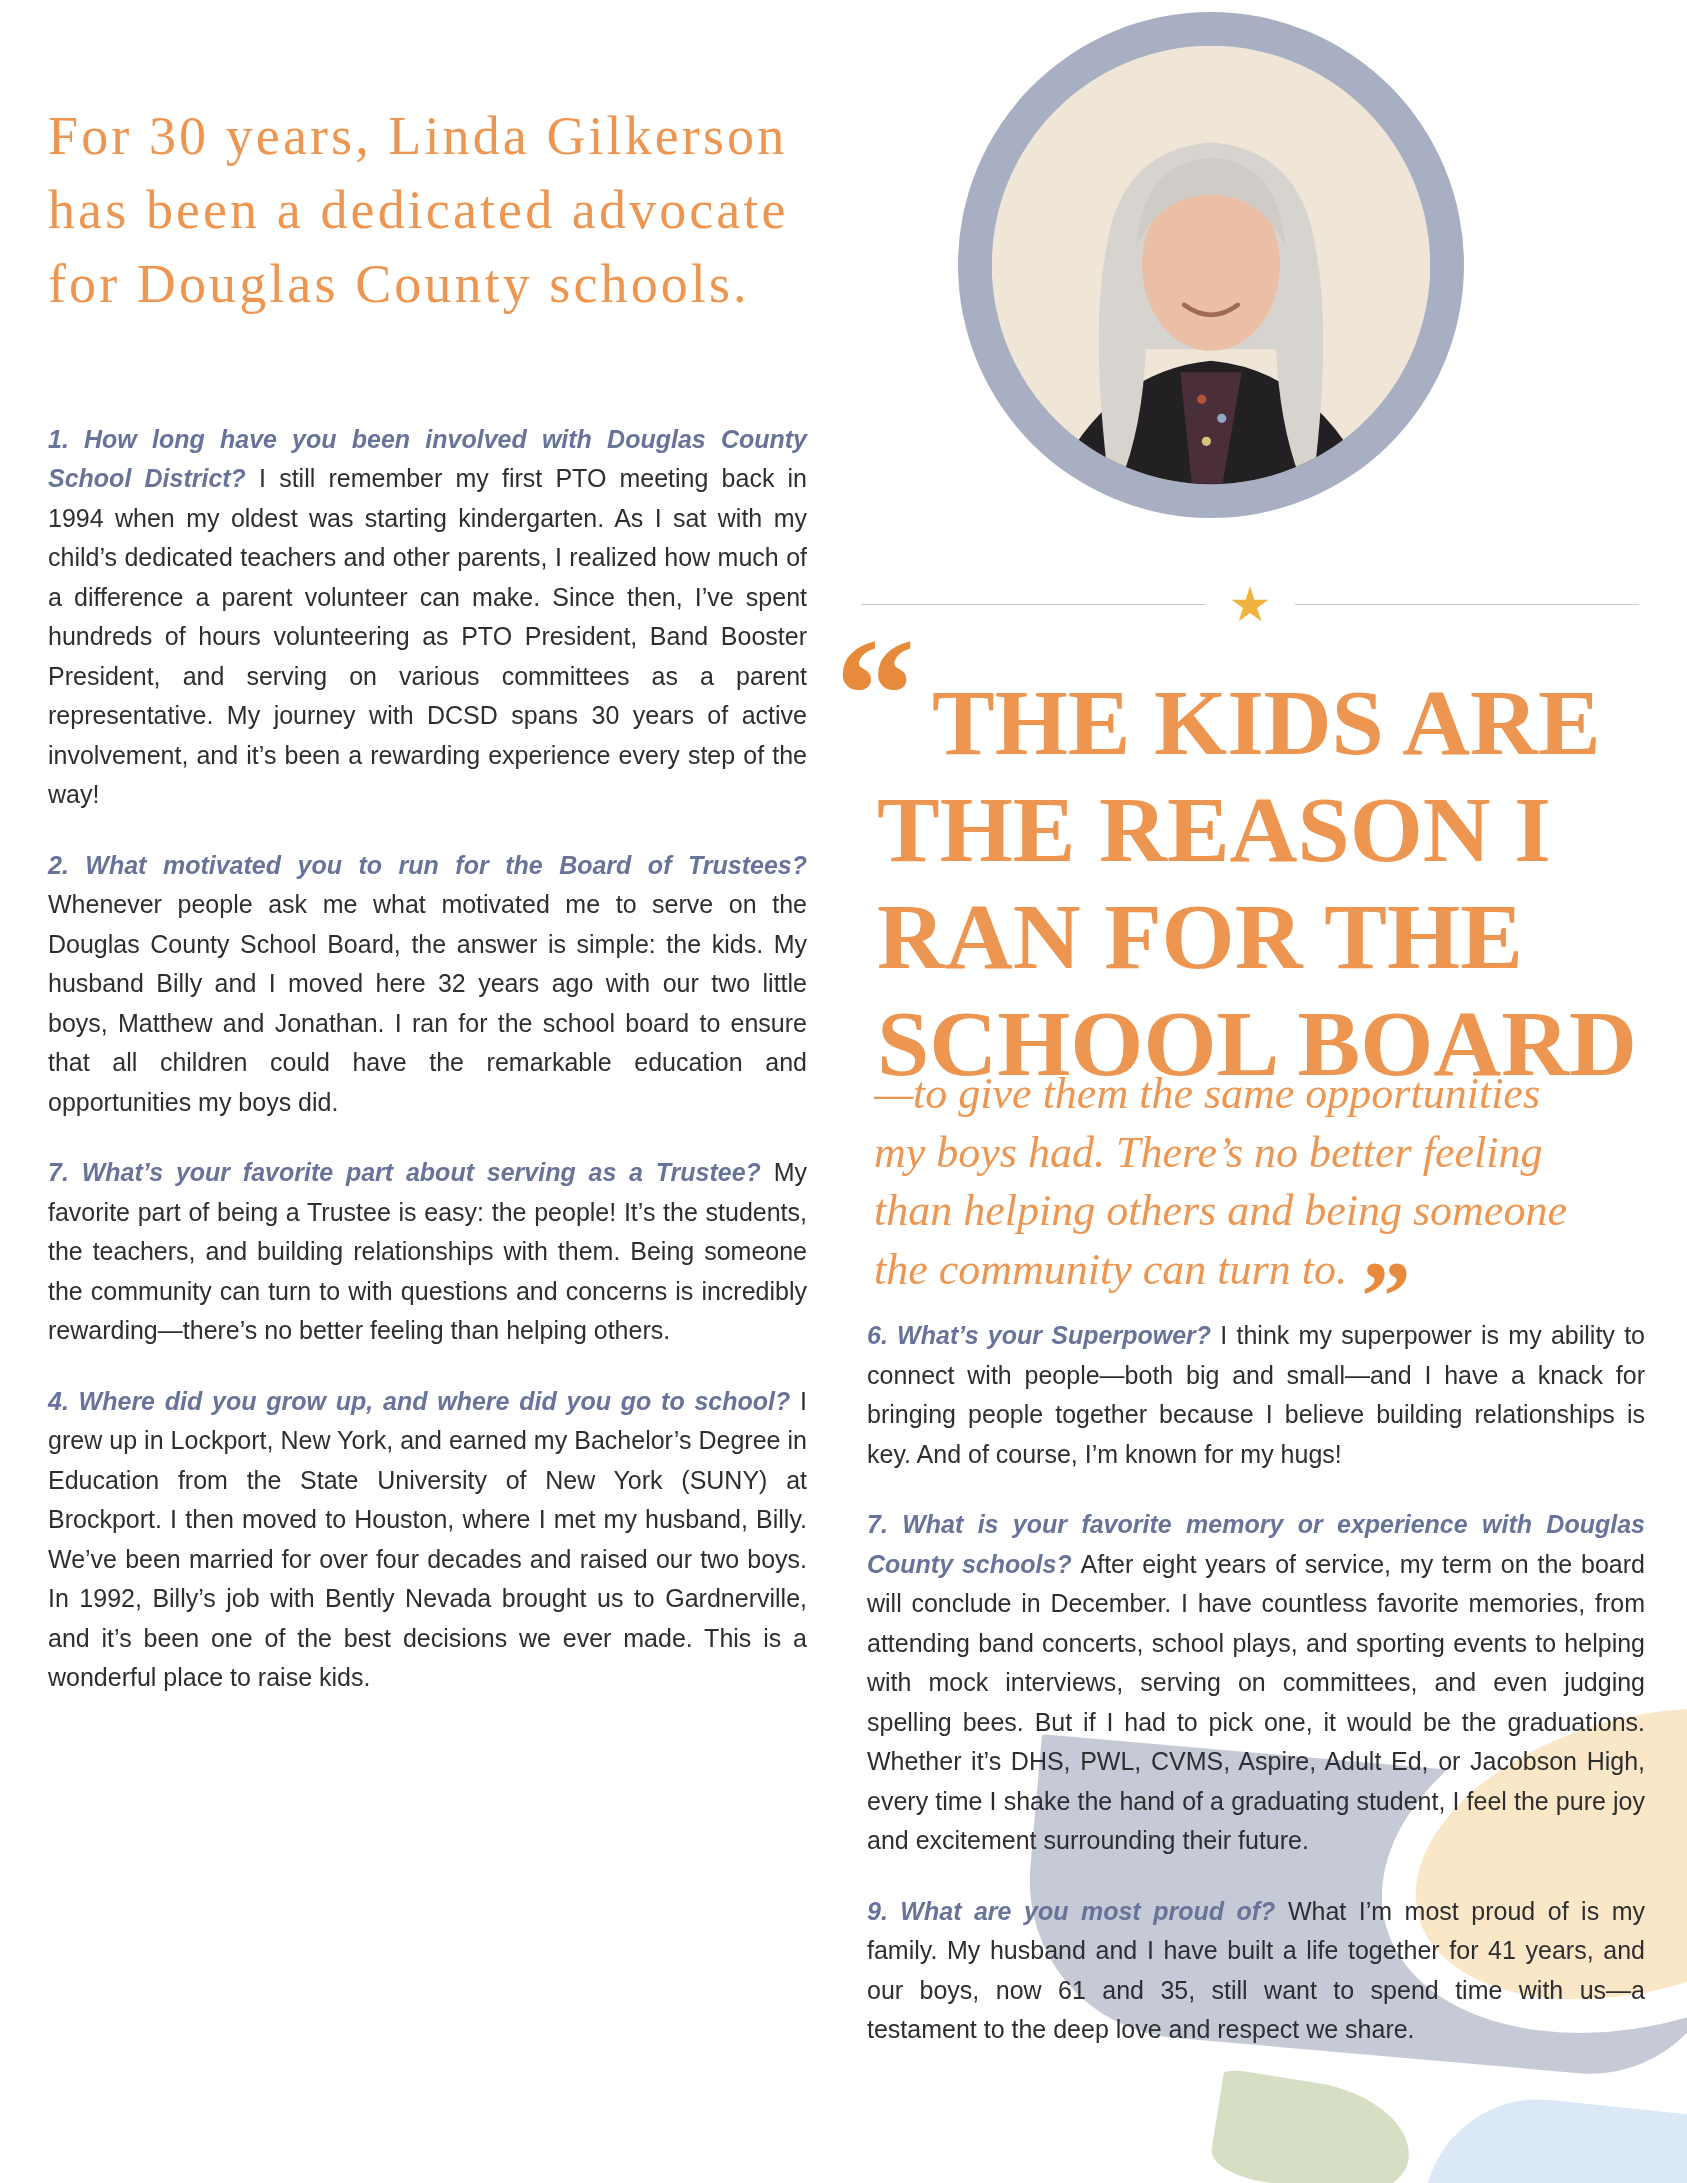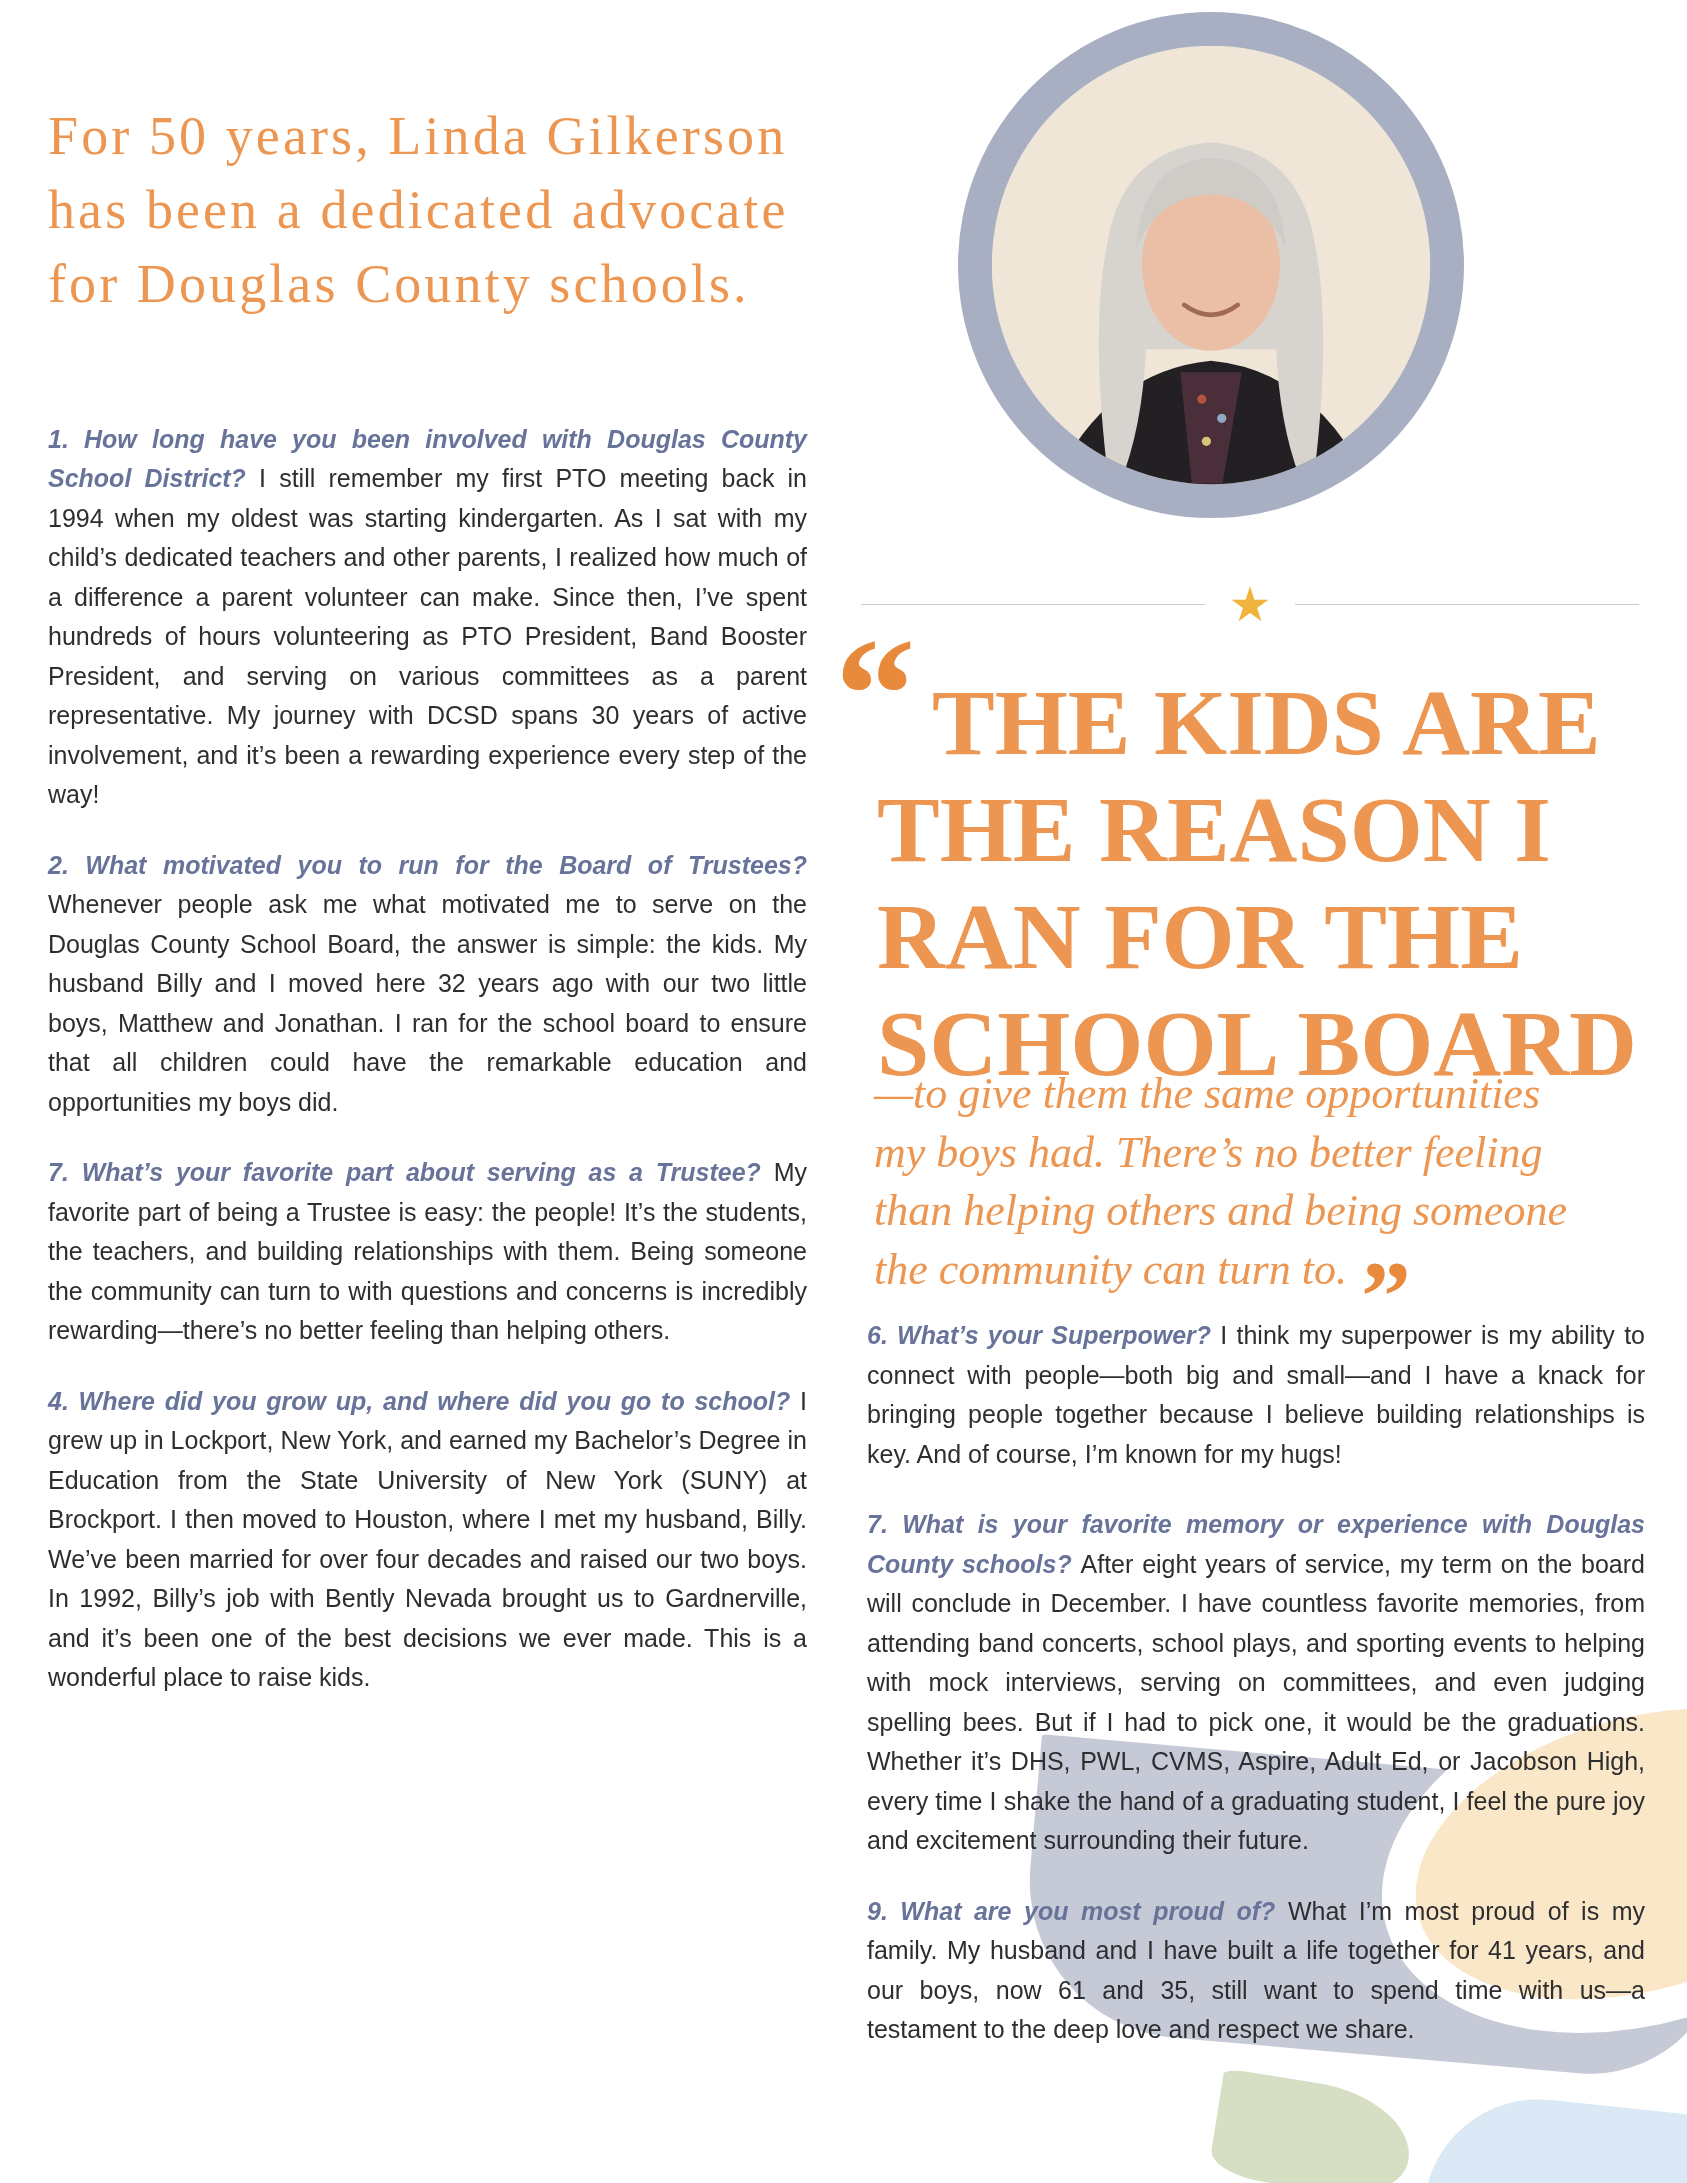--- a/index.html
+++ b/index.html
@@ -140,21 +140,21 @@
 <body>
 
 <div class="page">
 
   <div class="decor petal-gray"></div>
   <div class="decor petal-peach"></div>
   <div class="decor petal-green"></div>
   <div class="decor petal-blue"></div>
 
   <div class="left-col">
-    <h1 class="headline">For 50 years, Linda Gilkerson has been a dedicated advocate for Douglas County schools.</h1>
+    <h1 class="headline">For 30 years, Linda Gilkerson has been a dedicated advocate for Douglas County schools.</h1>
 
     <div class="qa">
       <p><span class="q">1. How long have you been involved with Douglas County School District?</span><span class="a">I still remember my first PTO meeting back in 1994 when my oldest was starting kindergarten. As I sat with my child’s dedicated teachers and other parents, I realized how much of a difference a parent volunteer can make. Since then, I’ve spent hundreds of hours volunteering as PTO President, Band Booster President, and serving on various committees as a parent representative. My journey with DCSD spans 30 years of active involvement, and it’s been a rewarding experience every step of the way!</span></p>
       <p><span class="q">2. What motivated you to run for the Board of Trustees?</span><span class="a">Whenever people ask me what motivated me to serve on the Douglas County School Board, the answer is simple: the kids. My husband Billy and I moved here 32 years ago with our two little boys, Matthew and Jonathan. I ran for the school board to ensure that all children could have the remarkable education and opportunities my boys did.</span></p>
       <p><span class="q">7. What’s your favorite part about serving as a Trustee?</span><span class="a">My favorite part of being a Trustee is easy: the people! It’s the students, the teachers, and building relationships with them. Being someone the community can turn to with questions and concerns is incredibly rewarding—there’s no better feeling than helping others.</span></p>
       <p><span class="q">4. Where did you grow up, and where did you go to school?</span><span class="a">I grew up in Lockport, New York, and earned my Bachelor’s Degree in Education from the State University of New York (SUNY) at Brockport. I then moved to Houston, where I met my husband, Billy. We’ve been married for over four decades and raised our two boys. In 1992, Billy’s job with Bently Nevada brought us to Gardnerville, and it’s been one of the best decisions we ever made. This is a wonderful place to raise kids.</span></p>
     </div>
   </div>
 
   <div class="right-col">

